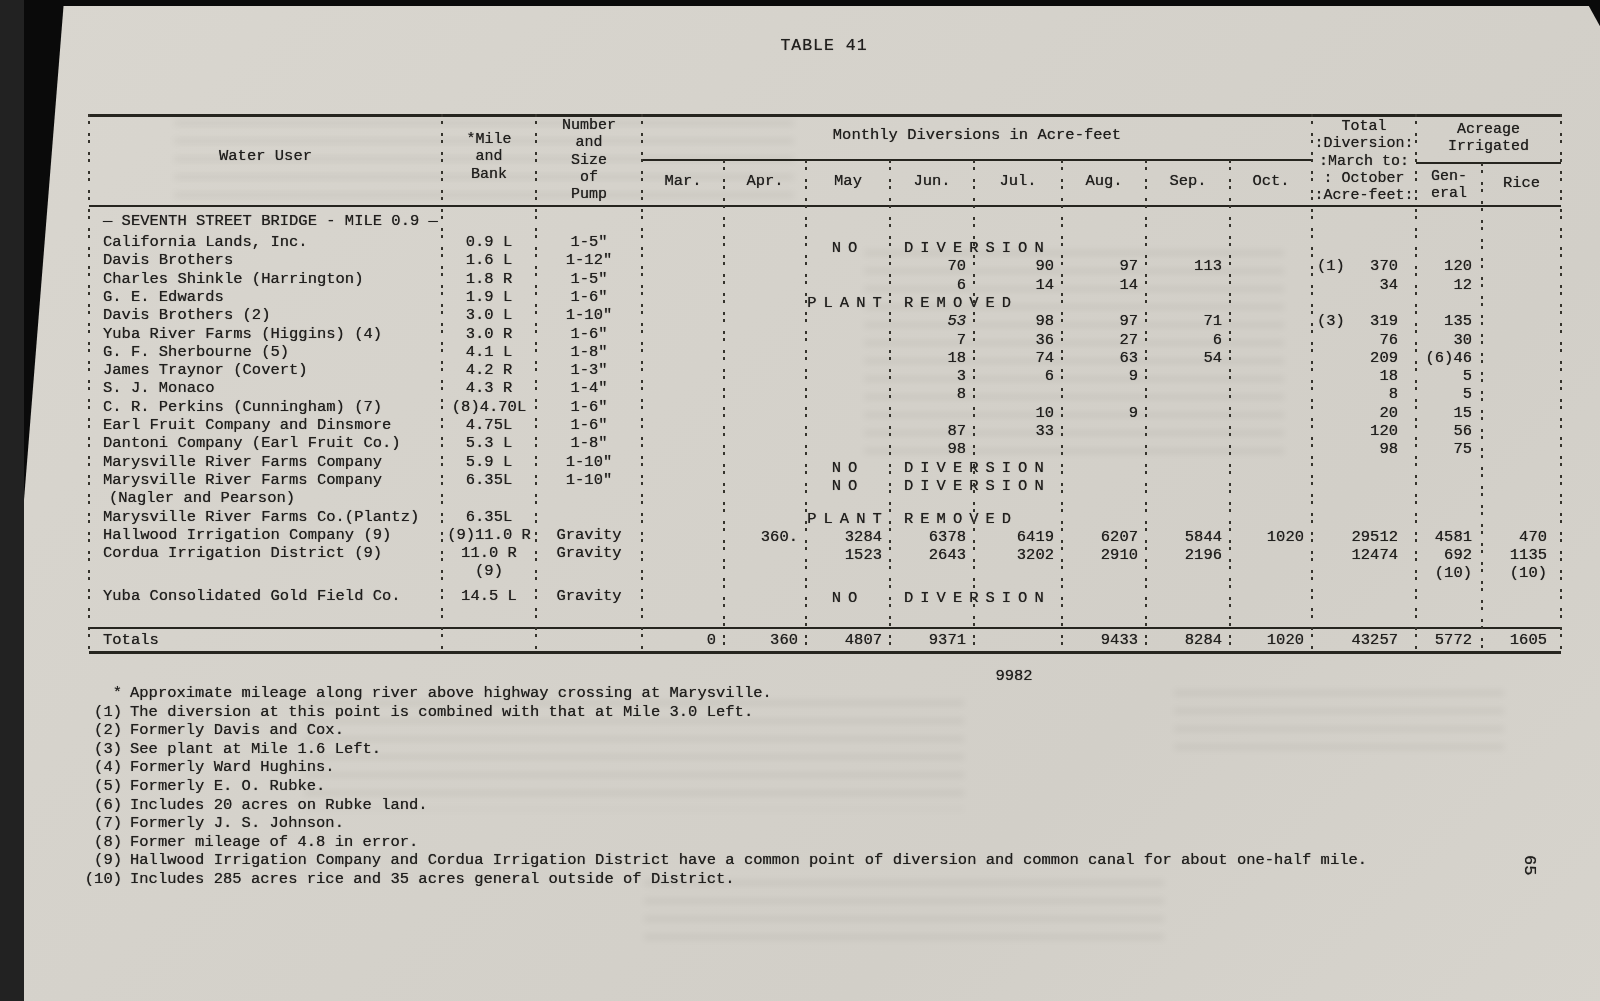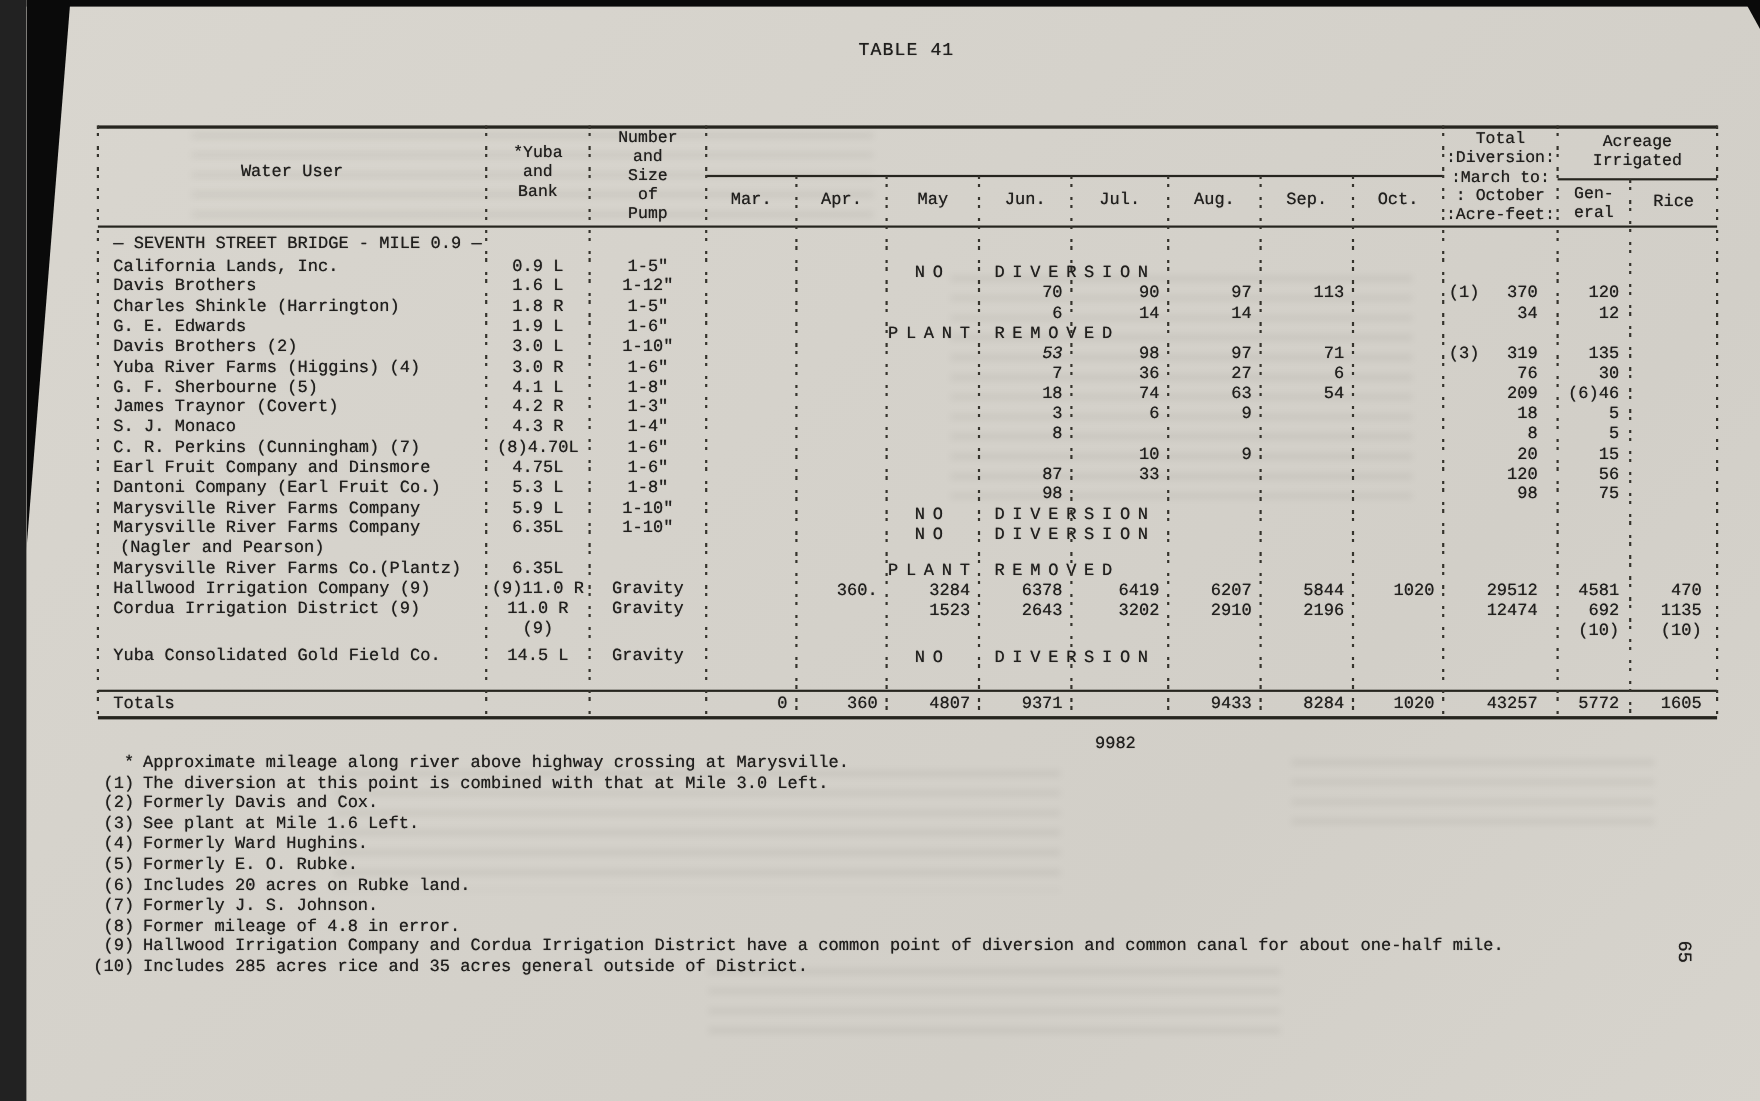--- a/index.html
+++ b/index.html
@@ -37,33 +37,34 @@
   <div class="hline" style="left:65px;top:114px;width:1472px;height:3px;"></div>
   <div class="hline" style="left:65px;top:205px;width:1472px;height:2px;"></div>
   <div class="hline" style="left:618px;top:159px;width:670px;height:2px;"></div>
   <div class="hline" style="left:1392px;top:162px;width:145px;height:2px;"></div>
   <div class="hline" style="left:65px;top:627px;width:1472px;height:2px;"></div>
   <div class="hline" style="left:65px;top:651px;width:1472px;height:3px;"></div>
 
   <div class="cell ink ctr" style="left:65px;top:147px;width:353px;">Water User</div>
 
   <div class="abs ink hdr ctr" style="left:418px;top:131px;width:94px;">
-    <div>*Yuba</div>
+    <div>*Mile</div>
     <div>and</div>
     <div>Bank</div>
   </div>
 
   <div class="abs ink hdr ctr" style="left:512px;top:117px;width:106px;">
     <div>Number</div>
     <div>and</div>
     <div>Size</div>
     <div>of</div>
     <div>Pump</div>
   </div>
 
+  <div class="cell ink ctr" style="left:618px;top:126px;width:670px;">Monthly Diversions in Acre-feet</div>
 
   <div id="month-headers">
       <div class="cell ink ctr" style="left: 618px; top: 172px; width: 82px;">Mar.</div>
       <div class="cell ink ctr" style="left: 700px; top: 172px; width: 82px;">Apr.</div>
       <div class="cell ink ctr" style="left: 782px; top: 172px; width: 84px;">May</div>
       <div class="cell ink ctr" style="left: 866px; top: 172px; width: 84px;">Jun.</div>
       <div class="cell ink ctr" style="left: 950px; top: 172px; width: 88px;">Jul.</div>
       <div class="cell ink ctr" style="left: 1038px; top: 172px; width: 84px;">Aug.</div>
       <div class="cell ink ctr" style="left: 1122px; top: 172px; width: 84px;">Sep.</div>
       <div class="cell ink ctr" style="left: 1206px; top: 172px; width: 82px;">Oct.</div>

